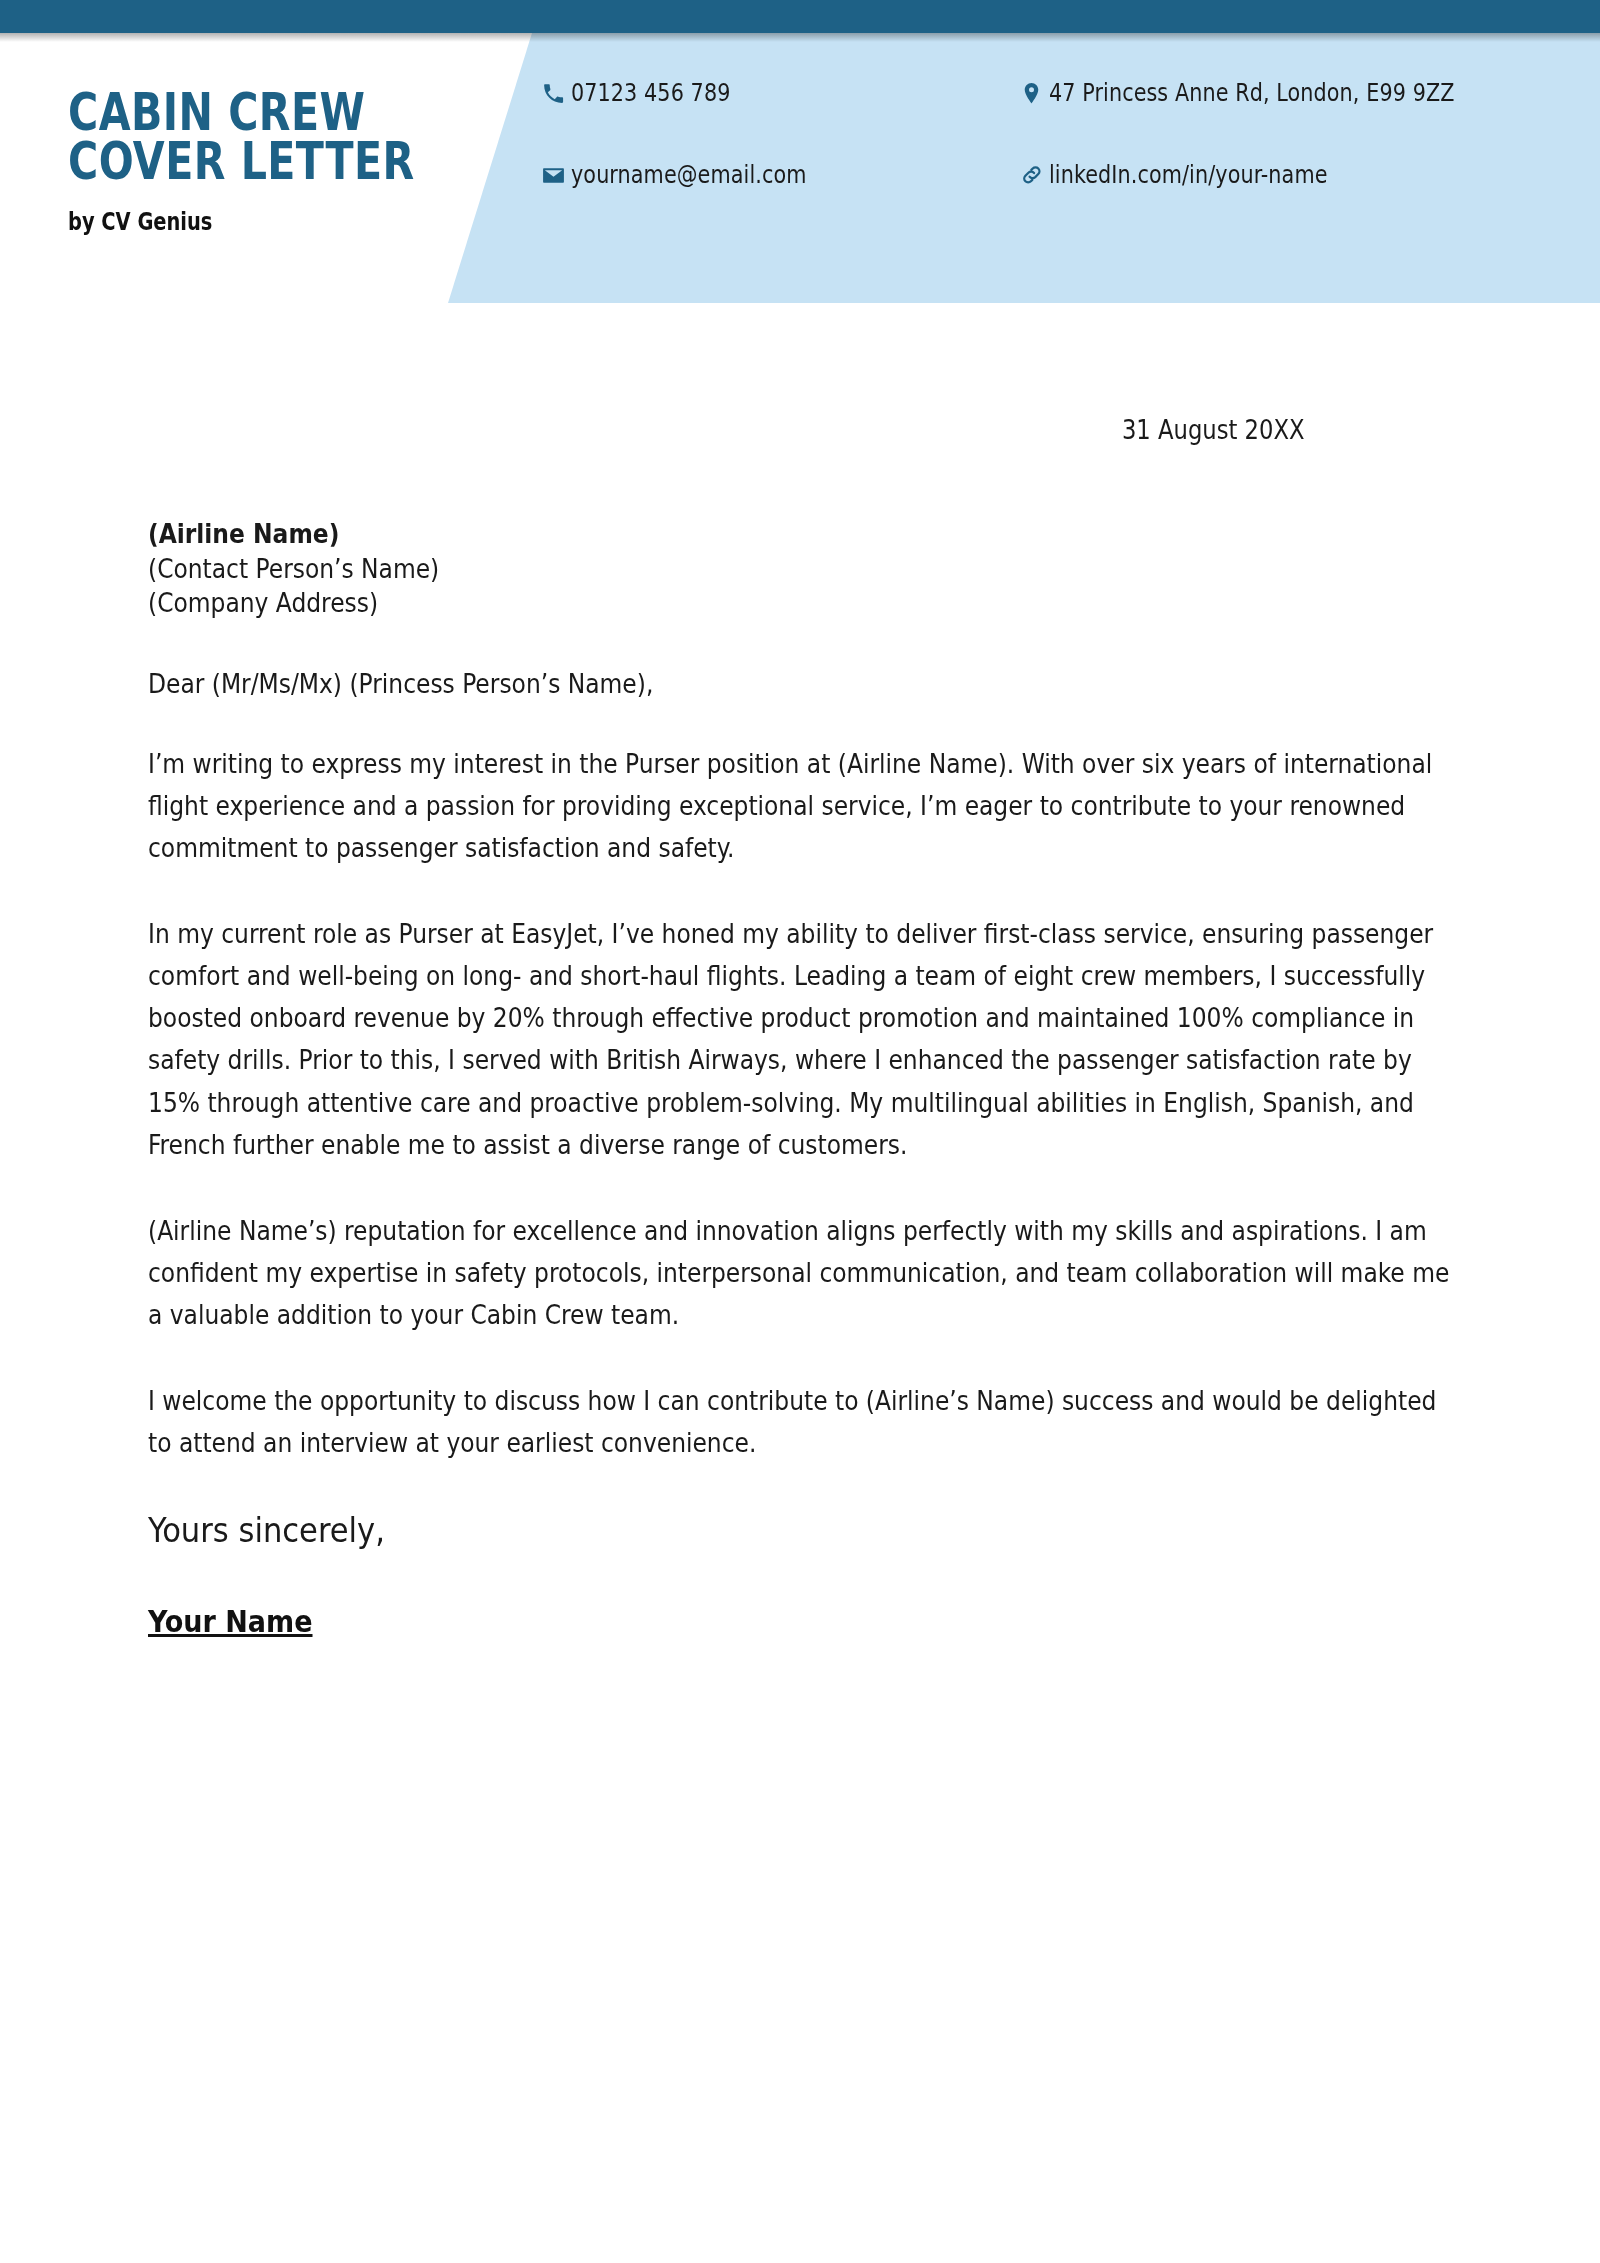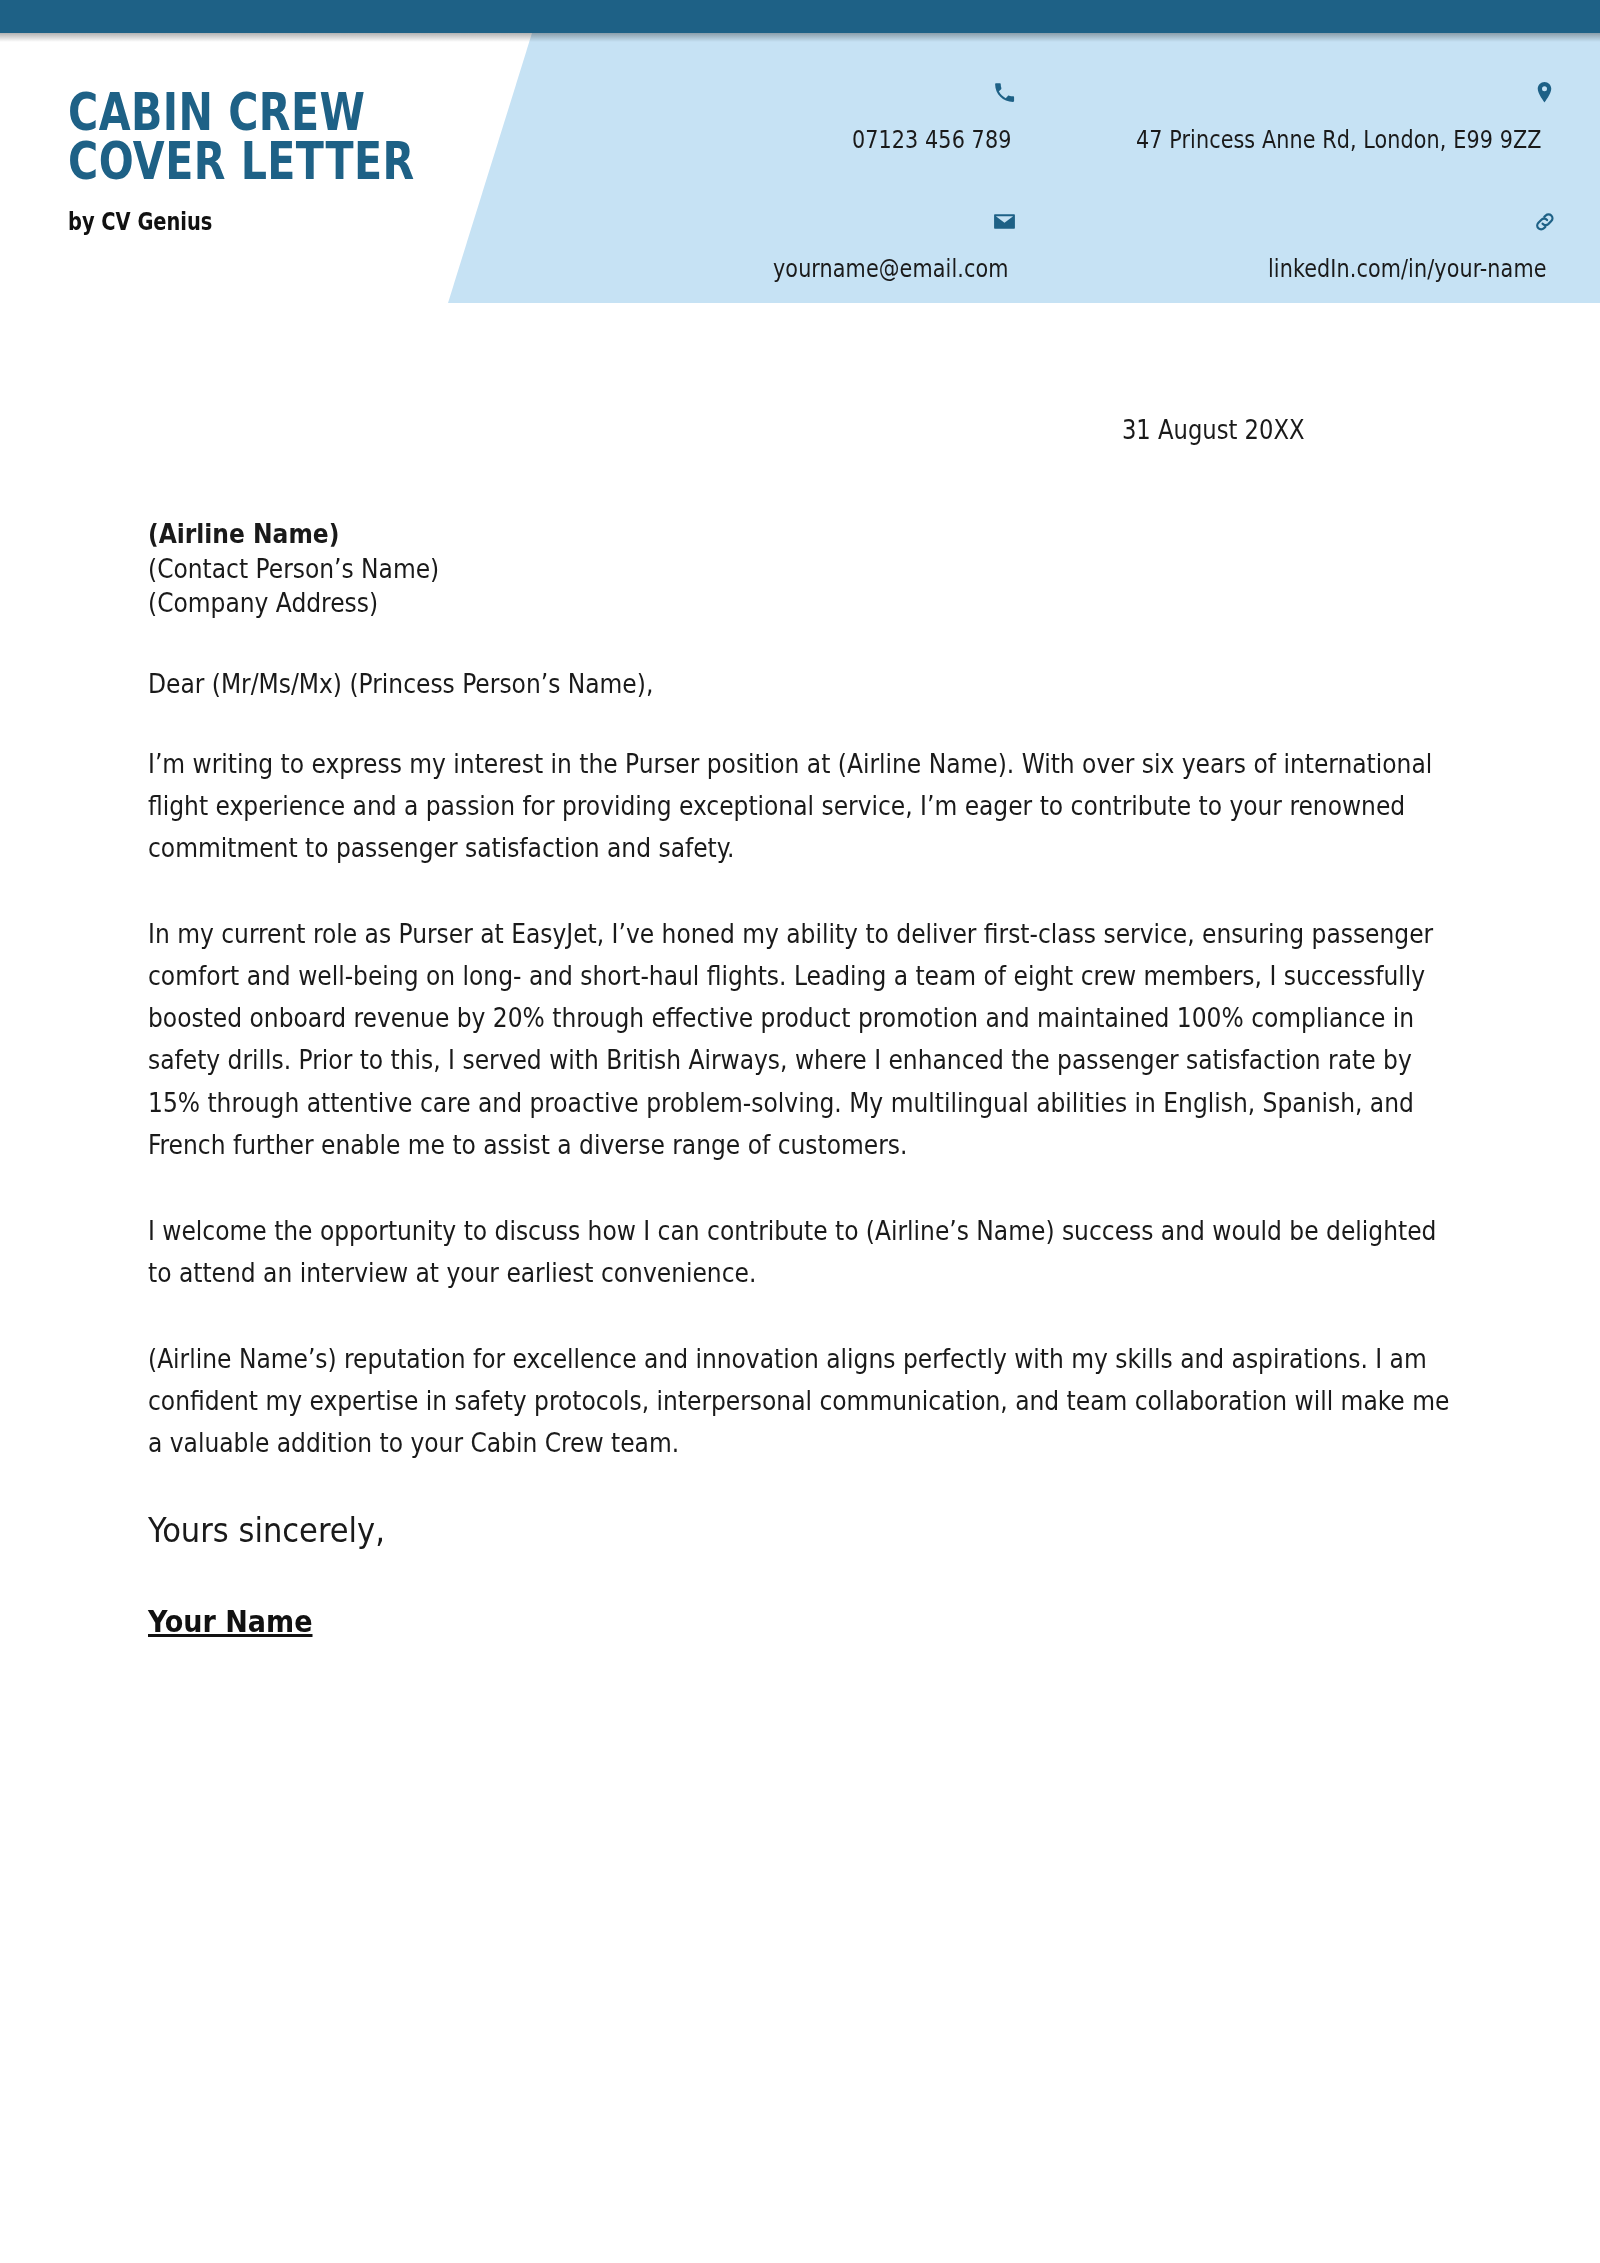--- a/index.html
+++ b/index.html
@@ -100,23 +100,22 @@
     top: 46px;
     left: 540px;
     width: 1020px;
     display: grid;
     grid-template-columns: 478px 540px;
     grid-row-gap: 54px;
   }
 
   .contact-item {
     display: flex;
-    align-items: flex-end;
-    gap: 20px;
-    flex-direction: column;
+    align-items: center;
+    gap: 4px;
   }
 
   .contact-icon {
     width: 27px;
     height: 27px;
     flex: 0 0 27px;
     display: flex;
     align-items: center;
     justify-content: center;
     color: #1e6186;
@@ -266,21 +265,21 @@
     <div class="recipient-block">
       <div class="recipient-line bold">(Airline Name)</div>
       <div class="recipient-line">(Contact Person’s Name)</div>
       <div class="recipient-line">(Company Address)</div>
     </div>
 
     <div class="salutation">Dear (Mr/Ms/Mx) (Princess Person’s Name),</div>
 
     <p class="body-paragraph">I’m writing to express my interest in the Purser position at (Airline Name). With over six years of international flight experience and a passion for providing exceptional service, I’m eager to contribute to your renowned commitment to passenger satisfaction and safety.</p>
     <p class="body-paragraph">In my current role as Purser at EasyJet, I’ve honed my ability to deliver first-class service, ensuring passenger comfort and well-being on long- and short-haul flights. Leading a team of eight crew members, I successfully boosted onboard revenue by 20% through effective product promotion and maintained 100% compliance in safety drills. Prior to this, I served with British Airways, where I enhanced the passenger satisfaction rate by 15% through attentive care and proactive problem-solving. My multilingual abilities in English, Spanish, and French further enable me to assist a diverse range of customers.</p>
+    <p class="body-paragraph">(Airline Name’s) reputation for excellence and innovation aligns perfectly with my skills and aspirations. I am confident my expertise in safety protocols, interpersonal communication, and team collaboration will make me a valuable addition to your Cabin Crew team.</p>
     <p class="body-paragraph">I welcome the opportunity to discuss how I can contribute to (Airline’s Name) success and would be delighted to attend an interview at your earliest convenience.</p>
-    <p class="body-paragraph">(Airline Name’s) reputation for excellence and innovation aligns perfectly with my skills and aspirations. I am confident my expertise in safety protocols, interpersonal communication, and team collaboration will make me a valuable addition to your Cabin Crew team.</p>
 
     <div class="closing">Yours sincerely,</div>
     <div class="signature">Your Name</div>
 
   </div>
 
 </div>
 
 </body></html>

